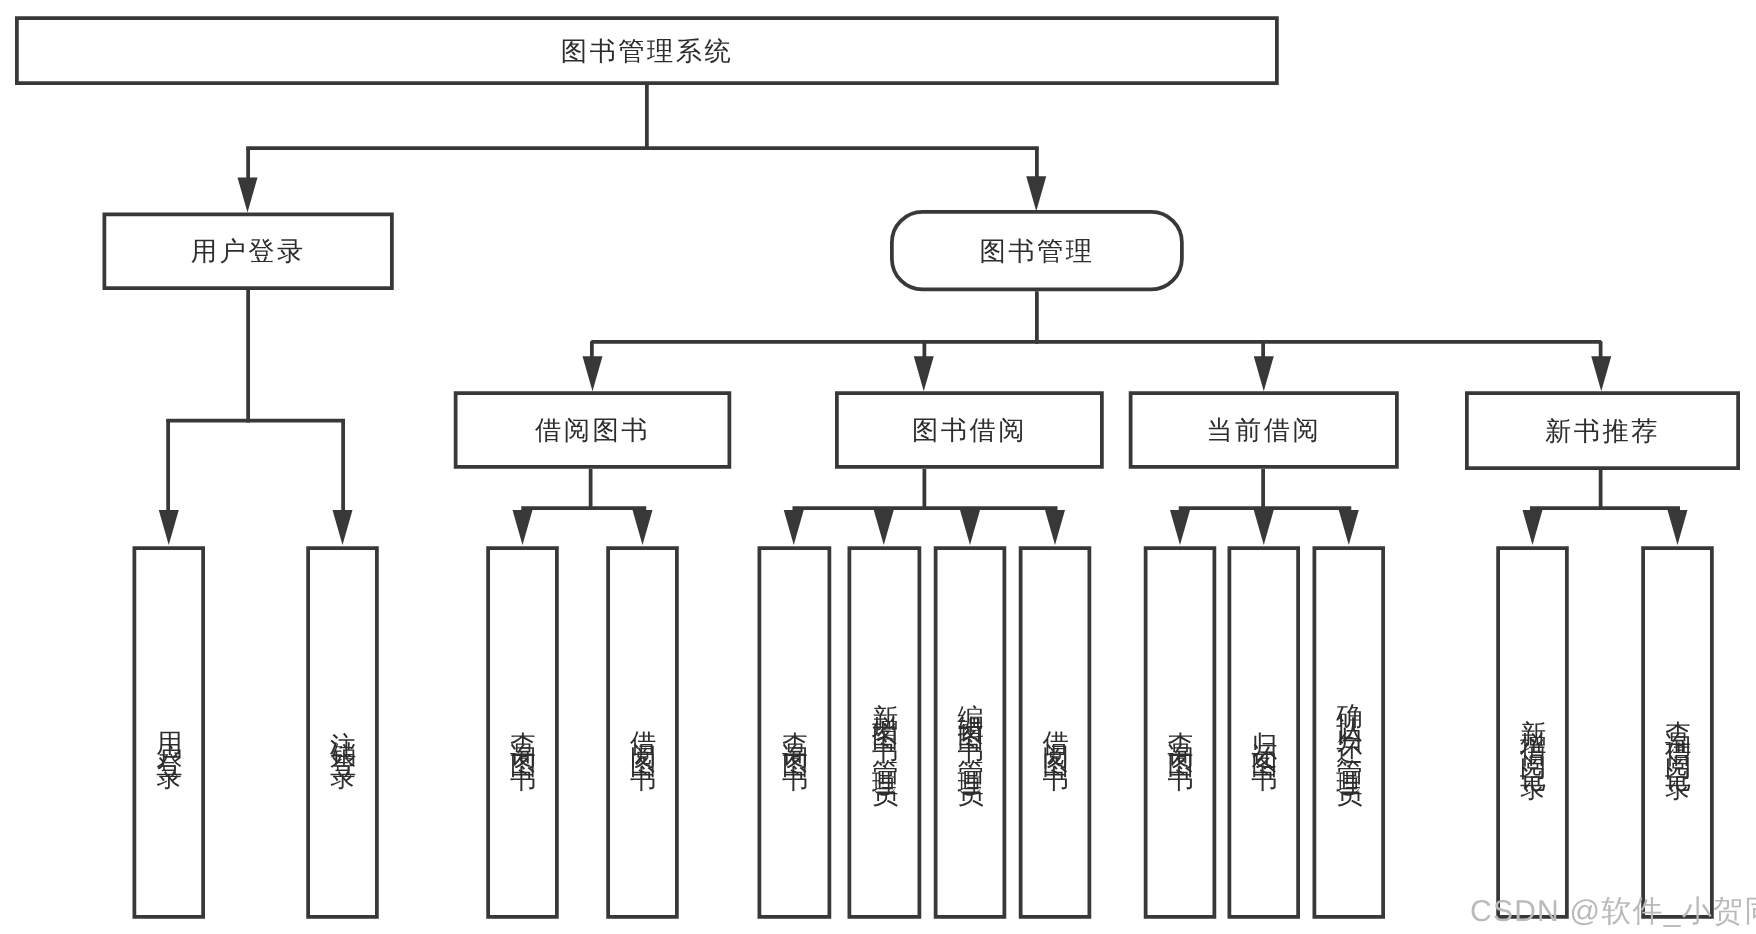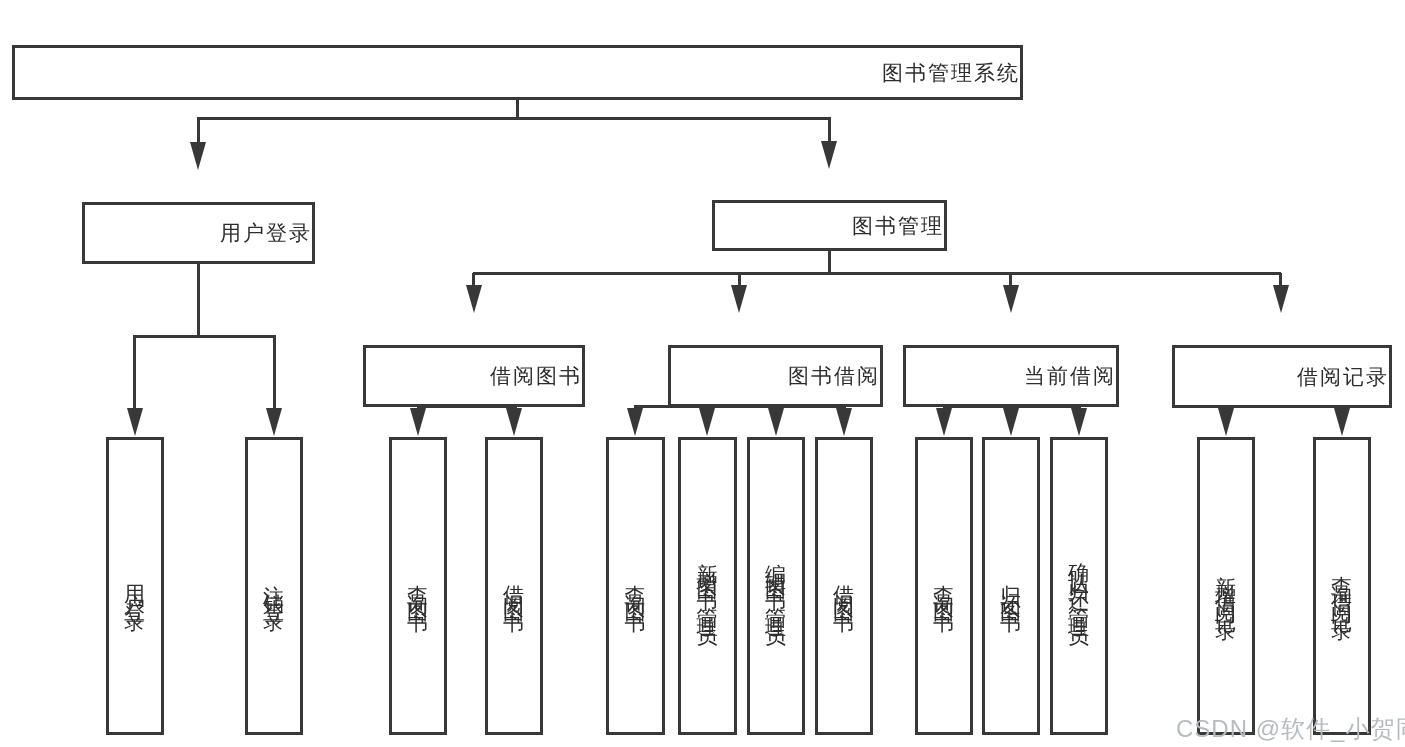--- a/index.html
+++ b/index.html
@@ -8,26 +8,25 @@
     width:1405px;height:747px;
     background:#ffffff;
     font-family:"Liberation Sans","DejaVu Sans",sans-serif;
     overflow:hidden;
   }
   .node-h{
     position:absolute;
     box-sizing:border-box;
     border:3px solid #383838;
     background:#ffffff;
-    display:flex;align-items:center;justify-content:flex-end;
+    display:flex;align-items:center;justify-content:center;
     color:#2d2d2d;
     font-size:21px;
     letter-spacing:2px;
     z-index:2;
-    margin-top:32px;
   }
   .node-v{
     position:absolute;
     box-sizing:border-box;
     border:3px solid #383838;
     background:#ffffff;
     display:flex;align-items:center;justify-content:center;
     color:#2d2d2d;
     font-size:21px;
     z-index:2;
@@ -64,35 +63,35 @@
 
 <div id="canvas">
 
   <div class="node-h" style="left:12px;top:13px;width:1011px;height:55px;">
     <span>图书管理系统</span>
   </div>
 
   <div class="node-h" style="left:82px;top:170px;width:233px;height:62px;">
     <span>用户登录</span>
   </div>
-  <div class="node-h" style="left:712px;top:168px;width:235px;height:51px;">
+  <div class="node-h" style="left:712px;top:168px;width:235px;height:65px;border-radius:26px;">
     <span>图书管理</span>
   </div>
 
   <div class="node-h" style="left:363px;top:313px;width:222px;height:62px;">
     <span>借阅图书</span>
   </div>
   <div class="node-h" style="left:668px;top:313px;width:215px;height:62px;">
     <span>图书借阅</span>
   </div>
   <div class="node-h" style="left:903px;top:313px;width:216px;height:62px;">
     <span>当前借阅</span>
   </div>
   <div class="node-h" style="left:1172px;top:313px;width:220px;height:63px;">
-    <span>借阅记录</span>
+    <span>新书推荐</span>
   </div>
 
   <div class="node-v" style="left:106px;top:437px;width:58px;height:298px;">
     <span class="vtext">用户登录</span>
   </div>
   <div class="node-v" style="left:245px;top:437px;width:58px;height:298px;">
     <span class="vtext">注销登录</span>
   </div>
 
   <div class="node-v" style="left:389px;top:437px;width:58px;height:298px;">

